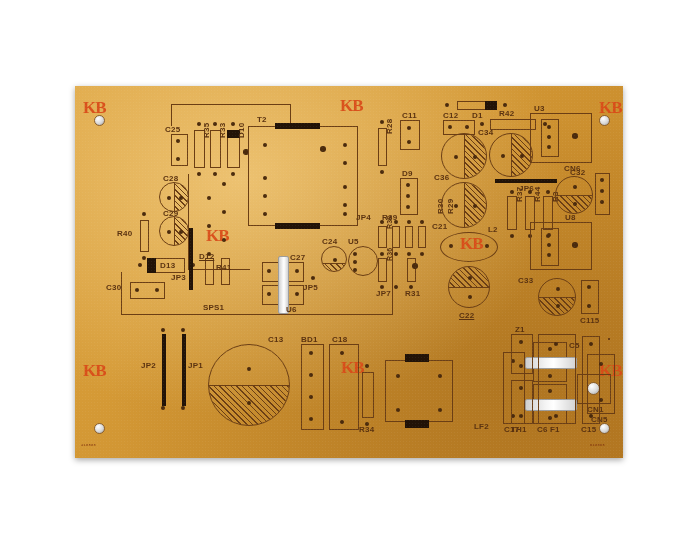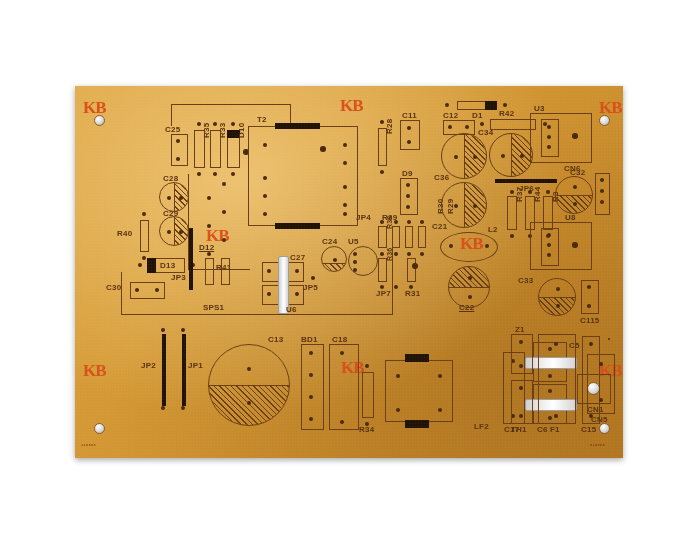--- a/index.html
+++ b/index.html
@@ -118,21 +118,21 @@
     <div class="sk" style="left:72px;top:172px;width:38px;height:15px;"></div>
     <div class="blk" style="left:72px;top:172px;width:9px;height:15px;"></div>
     <div class="lbl" style="left:85px;top:176px;">D13</div>
     <div class="pad" style="left:63px;top:177px;"></div>
     <div class="pad" style="left:116px;top:177px;"></div>
 
     <div class="blk" style="left:114px;top:142px;width:3.5px;height:62px;"></div>
     <div class="lbl" style="left:96px;top:188px;">JP3</div>
 
     <div class="sk" style="left:130px;top:172px;width:9px;height:27px;"></div>
-    <div class="lbl" style="left:124px;top:158px;text-decoration:underline;">D12</div>
+    <div class="lbl" style="left:124px;top:167px;text-decoration:underline;">D12</div>
     <div class="sk" style="left:146px;top:172px;width:9px;height:27px;"></div>
     <div class="lbl" style="left:141px;top:178px;">R41</div>
 
     <div class="sk" style="left:55px;top:196px;width:35px;height:17px;"></div>
     <div class="pad" style="left:60px;top:202px;"></div>
     <div class="pad" style="left:80px;top:202px;"></div>
     <div class="lbl" style="left:31px;top:198px;">C30</div>
 
     <div class="lbl" style="left:128px;top:218px;">SPS1</div>
 
@@ -268,21 +268,21 @@
     <div class="pad" style="left:374px;top:158px;"></div>
     <div class="pad" style="left:410px;top:158px;"></div>
     <div class="lbl" style="left:413px;top:140px;">L2</div>
 
     <div class="cap" style="left:373px;top:180px;width:42px;height:42px;">
       <div class="hatch" style="left:0;top:0;width:42px;height:21px;"></div>
       <div style="position:absolute;left:0;top:20px;width:42px;height:1.3px;background:#6b3e14;"></div>
       <div class="pad" style="left:19px;top:9px;"></div>
         <div class="pad" style="left:19px;top:28px;"></div>
     </div>
-    <div class="lbl" style="left:384px;top:218px;text-decoration:underline;">C22</div>
+    <div class="lbl" style="left:384px;top:226px;text-decoration:underline;">C22</div>
 
     <div class="blk" style="left:420px;top:93px;width:62px;height:4px;"></div>
     <div class="lbl" style="left:444px;top:99px;">JP6</div>
     <div class="sk" style="left:432px;top:110px;width:10px;height:34px;"></div>
     <div class="lbl v" style="left:441px;top:116px;">R37</div>
     <div class="sk" style="left:450px;top:110px;width:10px;height:34px;"></div>
     <div class="lbl v" style="left:459px;top:116px;">R44</div>
     <div class="sk" style="left:468px;top:110px;width:10px;height:34px;"></div>
     <div class="lbl v" style="left:477px;top:116px;">R3</div>
     <div class="pad" style="left:435px;top:104px;"></div>

